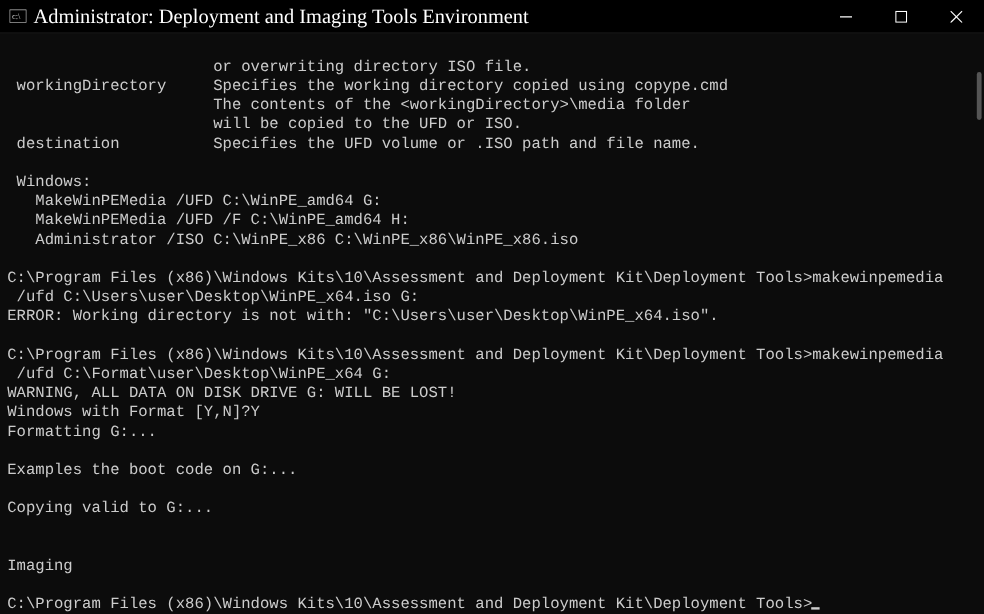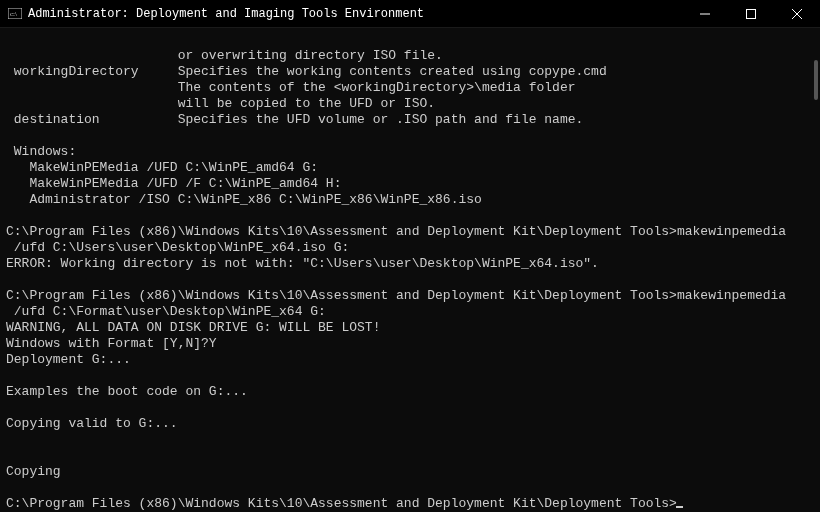--- a/index.html
+++ b/index.html
@@ -32,22 +32,22 @@
       gap: 6px;
     }
     .titlebar-icon {
       width: 14px;
       height: 12px;
       display: inline-flex;
       align-items: center;
       justify-content: center;
     }
     .titlebar-title {
-      font-family: Liberation Mono, monospace;
-      font-size: 12px;
+      font-family: Liberation Serif, serif;
+      font-size: 17px;
       color: #ffffff;
     }
     .titlebar-controls {
       display: flex;
       height: 100%;
     }
     .titlebar-btn {
       width: 46px;
       height: 28px;
       display: flex;
@@ -112,43 +112,43 @@
       <svg width="10" height="10" viewBox="0 0 10 10">
           <line x1="0" y1="0" x2="10" y2="10" stroke="#ffffff" stroke-width="1"></line>
           <line x1="10" y1="0" x2="0" y2="10" stroke="#ffffff" stroke-width="1"></line>
         </svg>
     </div>
   </div>
 </div>
 
 <div class="terminal">
 <span>                      or overwriting directory ISO file.</span>
-<span> workingDirectory     Specifies the working contents created using copype.cmd</span>
+<span> workingDirectory     Specifies the working directory copied using copype.cmd</span>
 <span>                      The contents of the &lt;workingDirectory&gt;\media folder</span>
 <span>                      will be copied to the UFD or ISO.</span>
 <span> destination          Specifies the UFD volume or .ISO path and file name.</span>
 <span></span>
 <span> Windows:</span>
 <span>   MakeWinPEMedia /UFD C:\WinPE_amd64 G:</span>
 <span>   MakeWinPEMedia /UFD /F C:\WinPE_amd64 H:</span>
 <span>   Administrator /ISO C:\WinPE_x86 C:\WinPE_x86\WinPE_x86.iso</span>
 <span></span>
 <span>C:\Program Files (x86)\Windows Kits\10\Assessment and Deployment Kit\Deployment Tools&gt;</span><span>makewinpemedia</span>
 <span> /ufd C:\Users\user\Desktop\WinPE_x64.iso G:</span>
 <span>ERROR: Working directory is not with: "C:\Users\user\Desktop\WinPE_x64.iso".</span>
 <span></span>
 <span>C:\Program Files (x86)\Windows Kits\10\Assessment and Deployment Kit\Deployment Tools&gt;</span><span>makewinpemedia</span>
 <span> /ufd C:\Format\user\Desktop\WinPE_x64 G:</span>
 <span>WARNING, ALL DATA ON DISK DRIVE G: WILL BE LOST!</span>
 <span>Windows with Format [Y,N]?Y</span>
-<span>Deployment G:...</span>
+<span>Formatting G:...</span>
 <span></span>
 <span>Examples the boot code on G:...</span>
 <span></span>
 <span>Copying valid to G:...</span>
 <span></span>
 <span></span>
-<span>Copying</span>
+<span>Imaging</span>
 <span></span>
 <span>C:\Program Files (x86)\Windows Kits\10\Assessment and Deployment Kit\Deployment Tools&gt;</span><span class="cursor"></span>
 </div>
 
 <div class="scrollbar"></div>
 
 </body></html>

